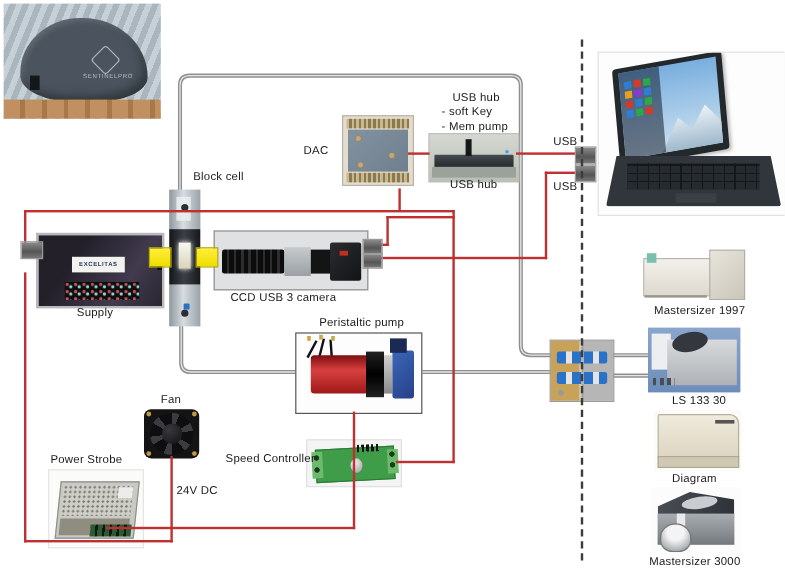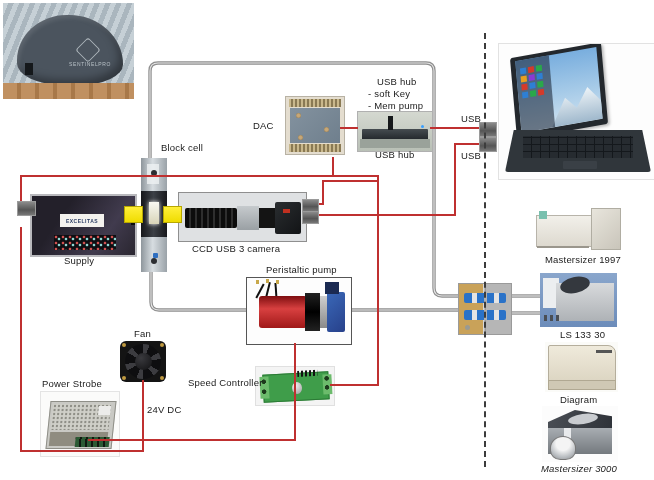--- a/index.html
+++ b/index.html
@@ -370,15 +370,15 @@
   <div class="lbl" style="left:64px;top:255px;">Supply</div>
   <div class="lbl" style="left:192px;top:243px;">CCD USB 3 camera</div>
   <div class="lbl" style="left:266px;top:264px;">Peristaltic pump</div>
   <div class="lbl" style="left:188px;top:377px;">Speed Controller</div>
   <div class="lbl" style="left:134px;top:328px;">Fan</div>
   <div class="lbl" style="left:42px;top:378px;">Power Strobe</div>
   <div class="lbl" style="left:147px;top:404px;">24V DC</div>
   <div class="lbl" style="left:545px;top:254px;">Mastersizer 1997</div>
   <div class="lbl" style="left:560px;top:329px;">LS 133 30</div>
   <div class="lbl" style="left:560px;top:394px;">Diagram</div>
-  <div class="lbl" style="left:541px;top:463px;font-style:italic;">Mastersizer 3000</div>
+  <div class="lbl" style="left:541px;top:463px;">Mastersizer 3000</div>
 
 </div>
 
 </body></html>

